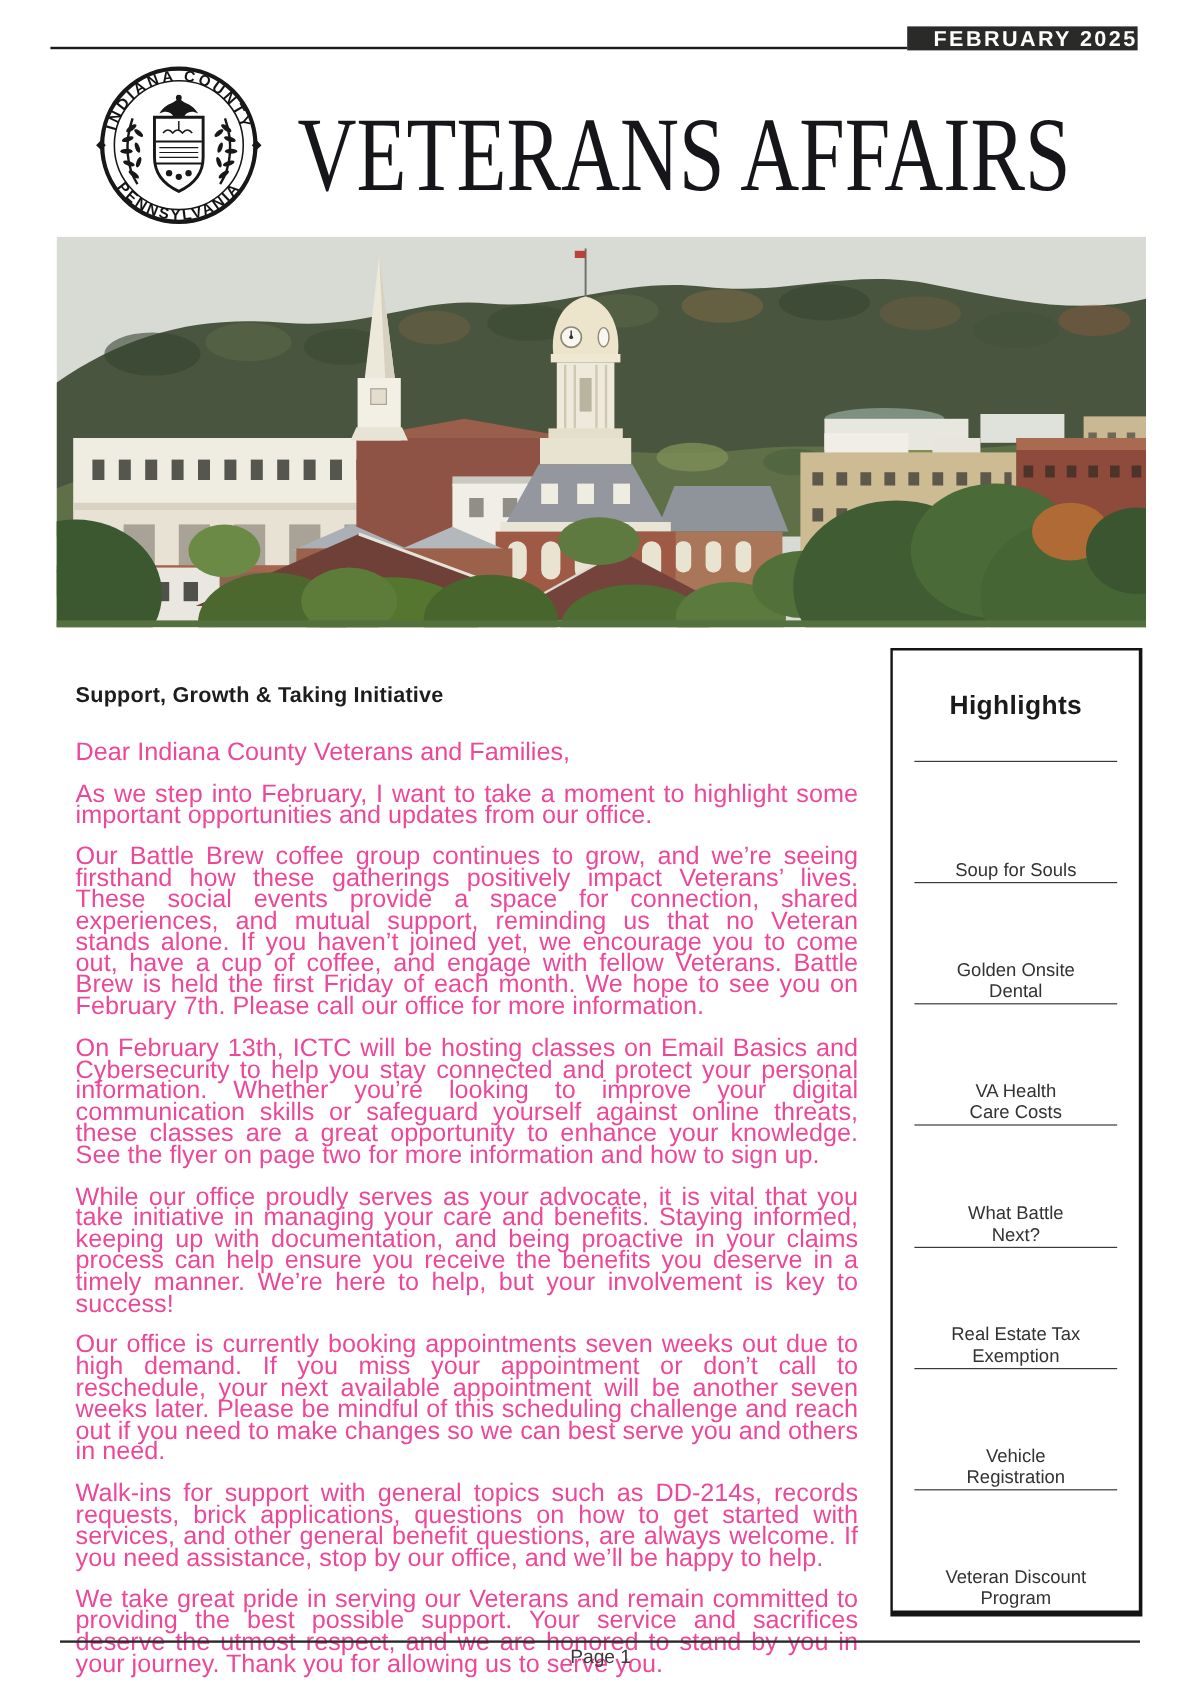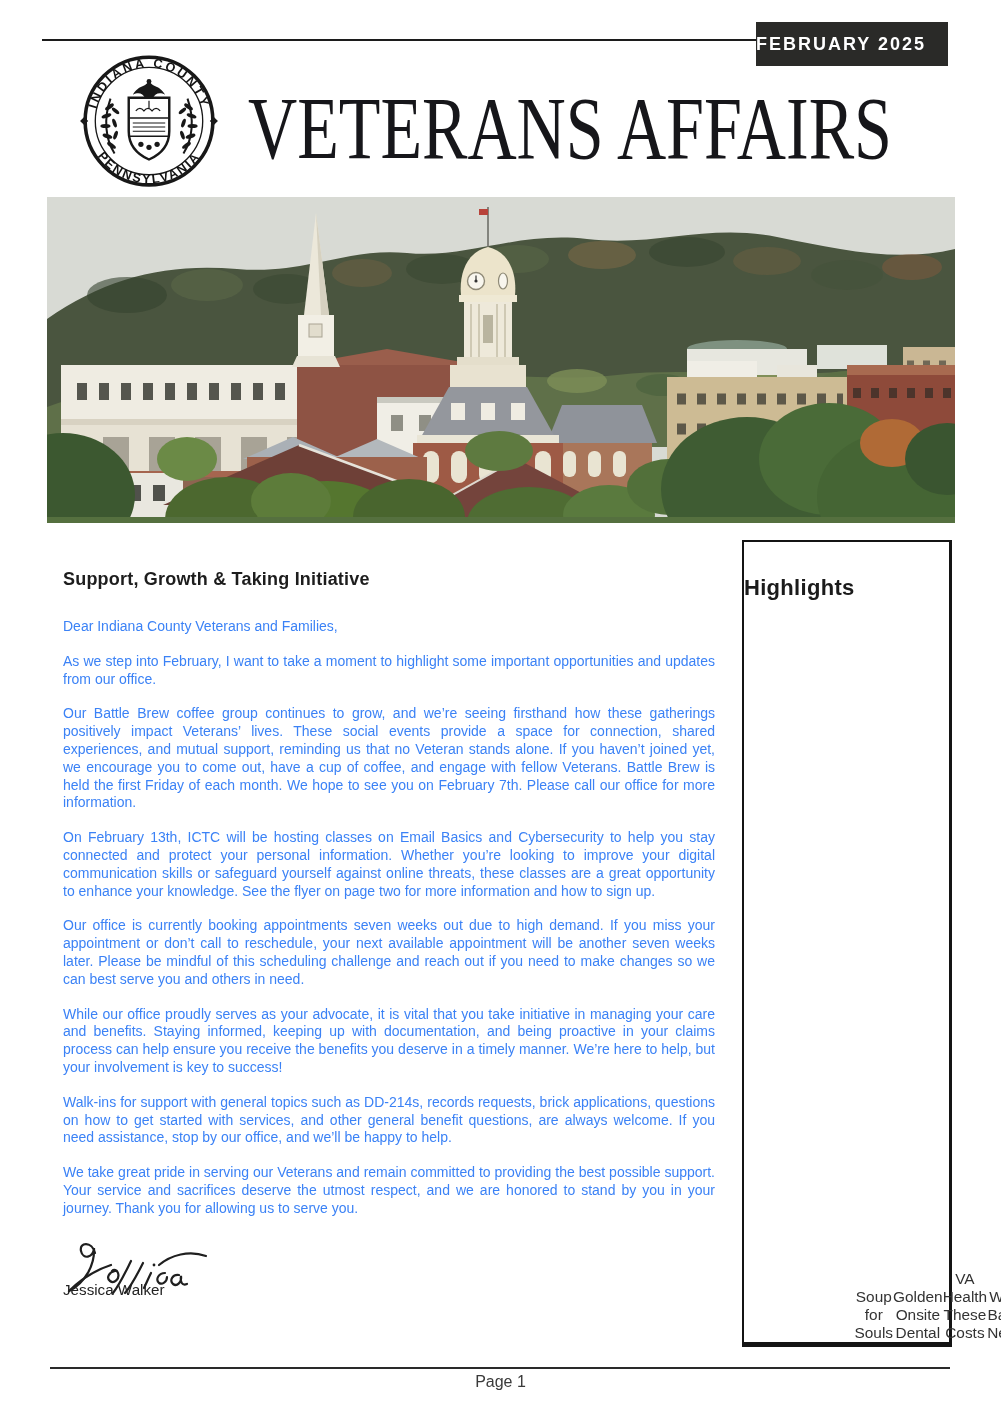--- a/index.html
+++ b/index.html
@@ -3,41 +3,41 @@
 <meta charset="utf-8">
 <style>
   html,body{margin:0;padding:0;background:#ffffff;}
   .page{
     position:relative;width:1001px;height:1416px;margin:0 auto;background:#ffffff;
     font-family:"Liberation Sans",sans-serif;color:#2f2f2f;overflow:hidden;
   }
   
   .rule-top{position:absolute;left:42px;top:39px;width:714px;height:2px;background:#1c1c1c;}
   .date-badge{
-    position:absolute;left:756px;top:22px;width:192px;height:44px;background:#2a2a28;
-    display:flex;align-items:center;justify-content:flex-start;color:#ffffff;
+    position:absolute;left:756px;top:22px;width:192px;height:20px;background:#2a2a28;
+    display:flex;align-items:center;justify-content:flex-end;color:#ffffff;
     font-weight:bold;font-size:18px;letter-spacing:2px;
   }
   .seal{position:absolute;left:74px;top:52px;width:150px;height:138px;}
   .masthead{position:absolute;left:246px;top:84px;width:656px;height:94px;}
   
   .photo{position:absolute;left:47px;top:197px;width:908px;height:326px;overflow:hidden;}
   .photo svg{display:block;}
   
   .article{position:absolute;left:63px;top:531px;width:652px;margin-top:36px;}
   .article h1{font-size:18px;margin:2px 0 28px 0;color:#1d1d1d;letter-spacing:.2px;}
-  .article p{margin:0 0 17px 0;font-size:14px;line-height:17.8px;text-align:justify;color:#3b82f6;}
+  .article p{margin:0 0 17px 0;font-size:21px;line-height:17.8px;text-align:justify;color:#ec4899;}
   .article p.salutation{text-align:left;}
   .signature{display:block;margin:0 0 -16px -4px;}
   .sig-name,.sig-title{font-size:15.2px;line-height:17.8px;color:#232323;}
   
   .sidebar{
     position:absolute;left:742px;top:540px;width:210px;height:807px;box-sizing:border-box;
     border:2px solid #141414;border-bottom-width:5px;border-right-width:3px;
-    display:flex;flex-direction:row;background:#ffffff;
+    display:flex;flex-direction:column;background:#ffffff;
   }
   .sb-title{height:92px;display:flex;align-items:center;justify-content:center;
     font-size:22px;font-weight:bold;color:#1b1b1b;letter-spacing:.3px;}
   .sb-sep{border-top:1.5px solid #3a3a3a;width:82%;margin:0 auto;height:0;}
   .sb-item{flex:1;display:flex;align-items:flex-end;justify-content:center;text-align:center;}
   .sb-item span{font-size:15.4px;line-height:18px;color:#333333;white-space:pre-line;max-width:175px;}
   
   .rule-bottom{position:absolute;left:50px;top:1367px;width:900px;height:2px;background:#2a2a2a;}
   .page-num{position:absolute;left:0;top:1373px;width:100%;text-align:center;
     font-size:16px;color:#3a3a3a;}
@@ -258,22 +258,22 @@
     </g>
   </svg>
   </div>
 
   <div class="article">
     <h1>Support, Growth &amp; Taking Initiative</h1>
     <p class="salutation">Dear Indiana County Veterans and Families,</p>
     <p>As we step into February, I want to take a moment to highlight some important opportunities and updates from our office.</p>
     <p>Our Battle Brew coffee group continues to grow, and we’re seeing firsthand how these gatherings positively impact Veterans’ lives. These social events provide a space for connection, shared experiences, and mutual support, reminding us that no Veteran stands alone. If you haven’t joined yet, we encourage you to come out, have a cup of coffee, and engage with fellow Veterans. Battle Brew is held the first Friday of each month.  We hope to see you on February 7th.  Please call our office for more information.</p>
     <p>On February 13th, ICTC will be hosting classes on Email Basics and Cybersecurity to help you stay connected and protect your personal information. Whether you’re looking to improve your digital communication skills or safeguard yourself against online threats, these classes are a great opportunity to enhance your knowledge. See the flyer on page two for more information and how to sign up.</p>
+    <p>While our office proudly serves as your advocate, it is vital that you take initiative in managing your care and benefits. Staying informed, keeping up with documentation, and being proactive in your claims process can help ensure you receive the benefits you deserve in a timely manner. We’re here to help, but your involvement is key to success!</p>
     <p>Our office is currently booking appointments seven weeks out due to high demand. If you miss your appointment or don’t call to reschedule, your next available appointment will be another seven weeks later. Please be mindful of this scheduling challenge and reach out if you need to make changes so we can best serve you and others in need.</p>
-    <p>While our office proudly serves as your advocate, it is vital that you take initiative in managing your care and benefits. Staying informed, keeping up with documentation, and being proactive in your claims process can help ensure you receive the benefits you deserve in a timely manner. We’re here to help, but your involvement is key to success!</p>
     <p>Walk-ins for support with general topics such as DD-214s, records requests, brick applications, questions on how to get started with services, and other general benefit questions, are always welcome. If you need assistance, stop by our office, and we’ll be happy to help.</p>
     <p>We take great pride in serving our Veterans and remain committed to providing the best possible support. Your service and sacrifices deserve the utmost respect, and we are honored to stand by you in your journey. Thank you for allowing us to serve you.</p>
     <svg class="signature" width="190" height="62" viewBox="0 0 190 62">
       <g fill="none" stroke="#1f1f1f" stroke-width="2.2" stroke-linecap="round">
         <path d="M36,18 C33,6 20,7 22,16 C24,25 34,23 35,13 C36,30 26,48 10,56"></path>
         <path d="M10,56 C24,42 40,34 52,30"></path>
         <path d="M56,36 C50,37 47,43 51,46 C55,49 61,44 59,38 C58,35 55,34 53,36"></path>
         <path d="M72,26 C66,38 61,49 54,58"></path>
         <path d="M84,28 C78,40 73,50 66,58"></path>
         <path d="M92,38 C89,44 87,49 85,53"></path>
@@ -293,21 +293,21 @@
         <span>Soup for Souls</span>
       </div>
     <div class="sb-sep"></div>
     <div class="sb-item">
         <span>Golden Onsite
 Dental</span>
       </div>
     <div class="sb-sep"></div>
     <div class="sb-item">
         <span>VA Health
-These Costs</span>
+Care Costs</span>
       </div>
     <div class="sb-sep"></div>
     <div class="sb-item">
         <span>What Battle
 Next?</span>
       </div>
     <div class="sb-sep"></div>
     <div class="sb-item">
         <span>Real Estate Tax
 Exemption</span>

